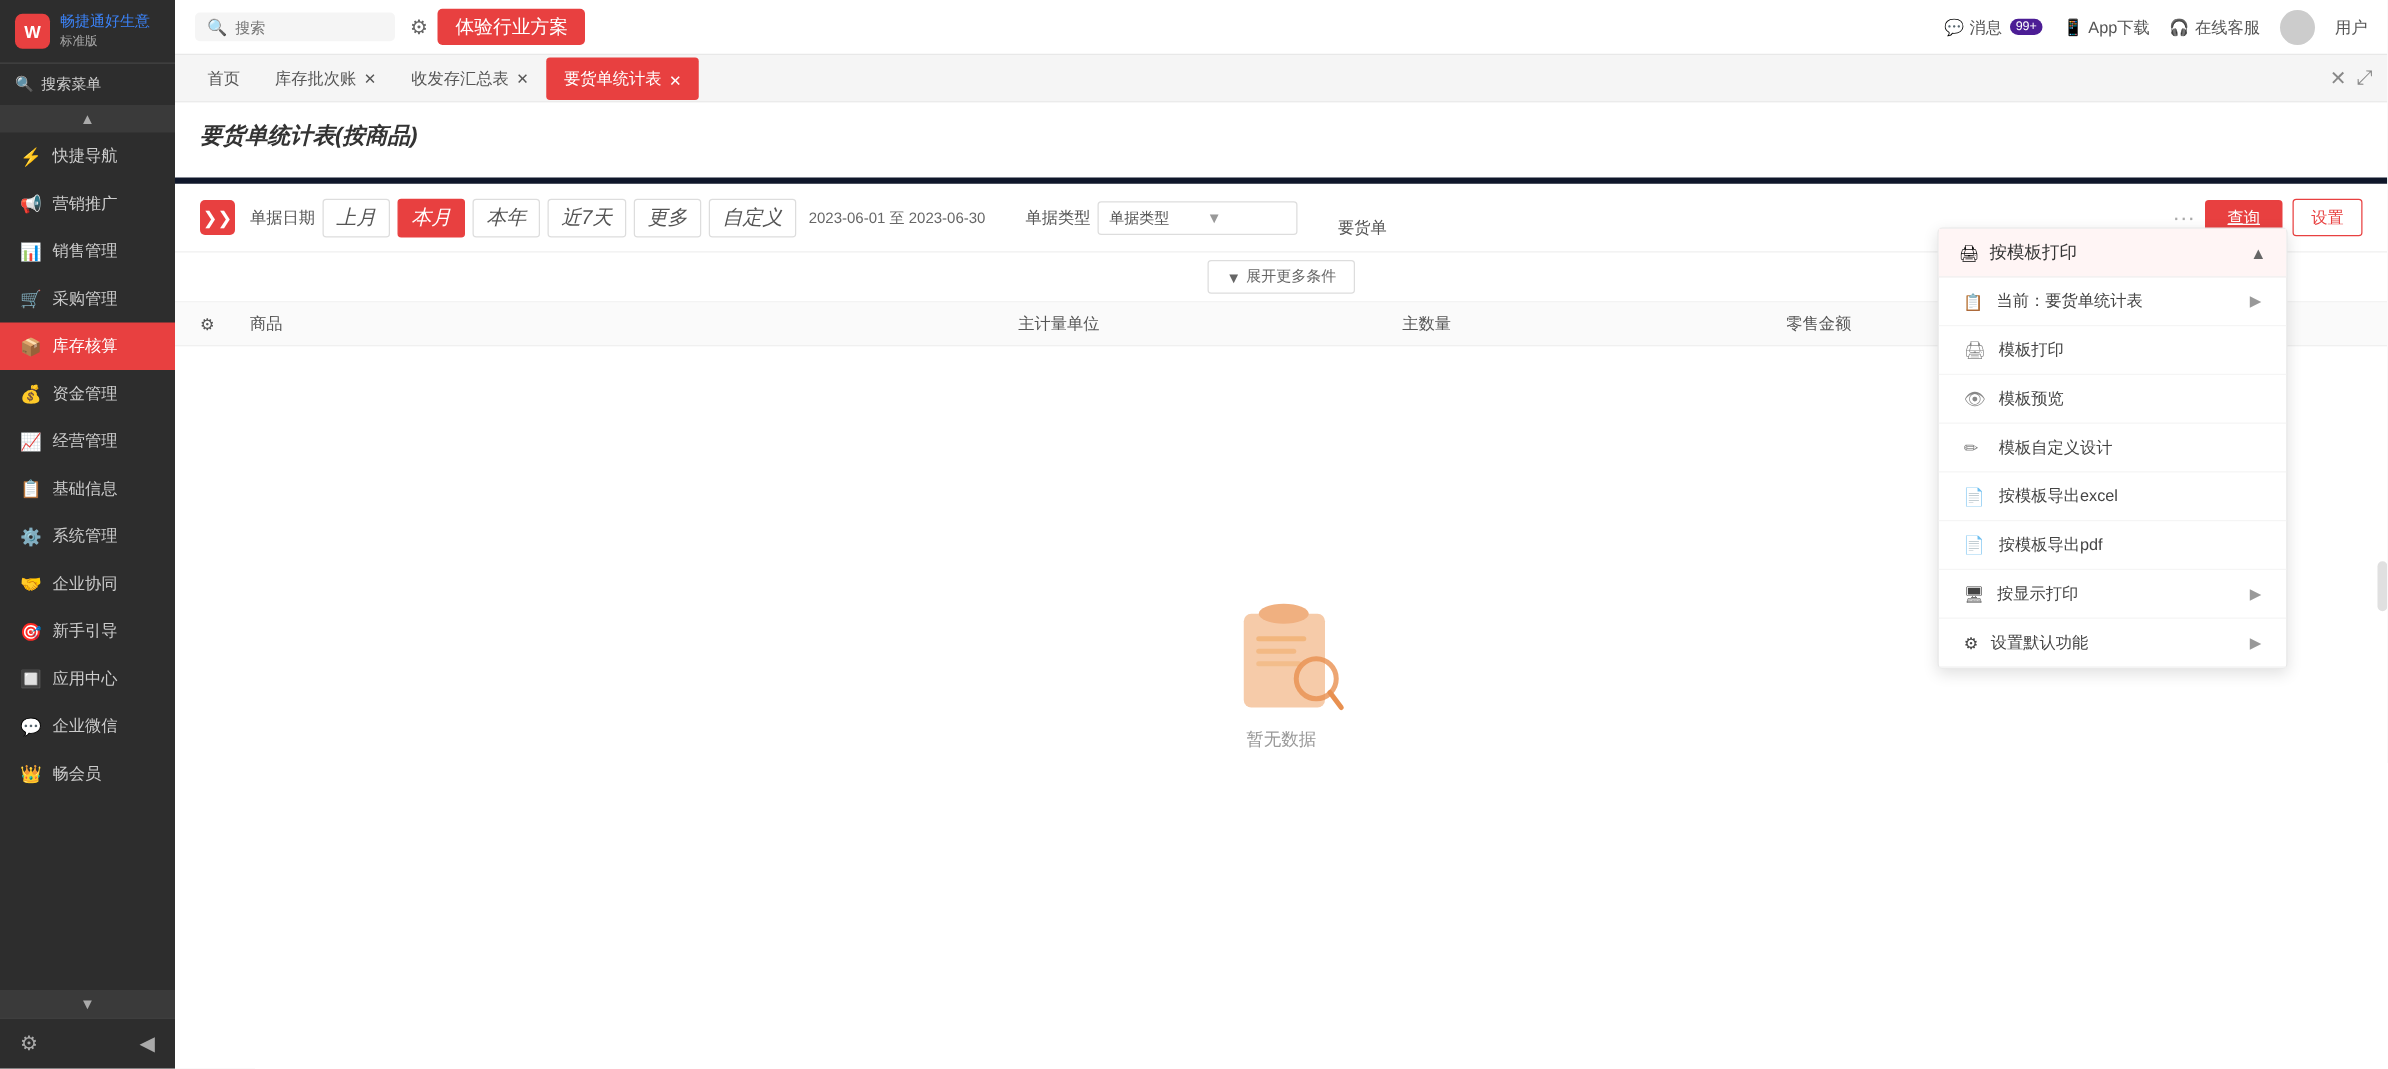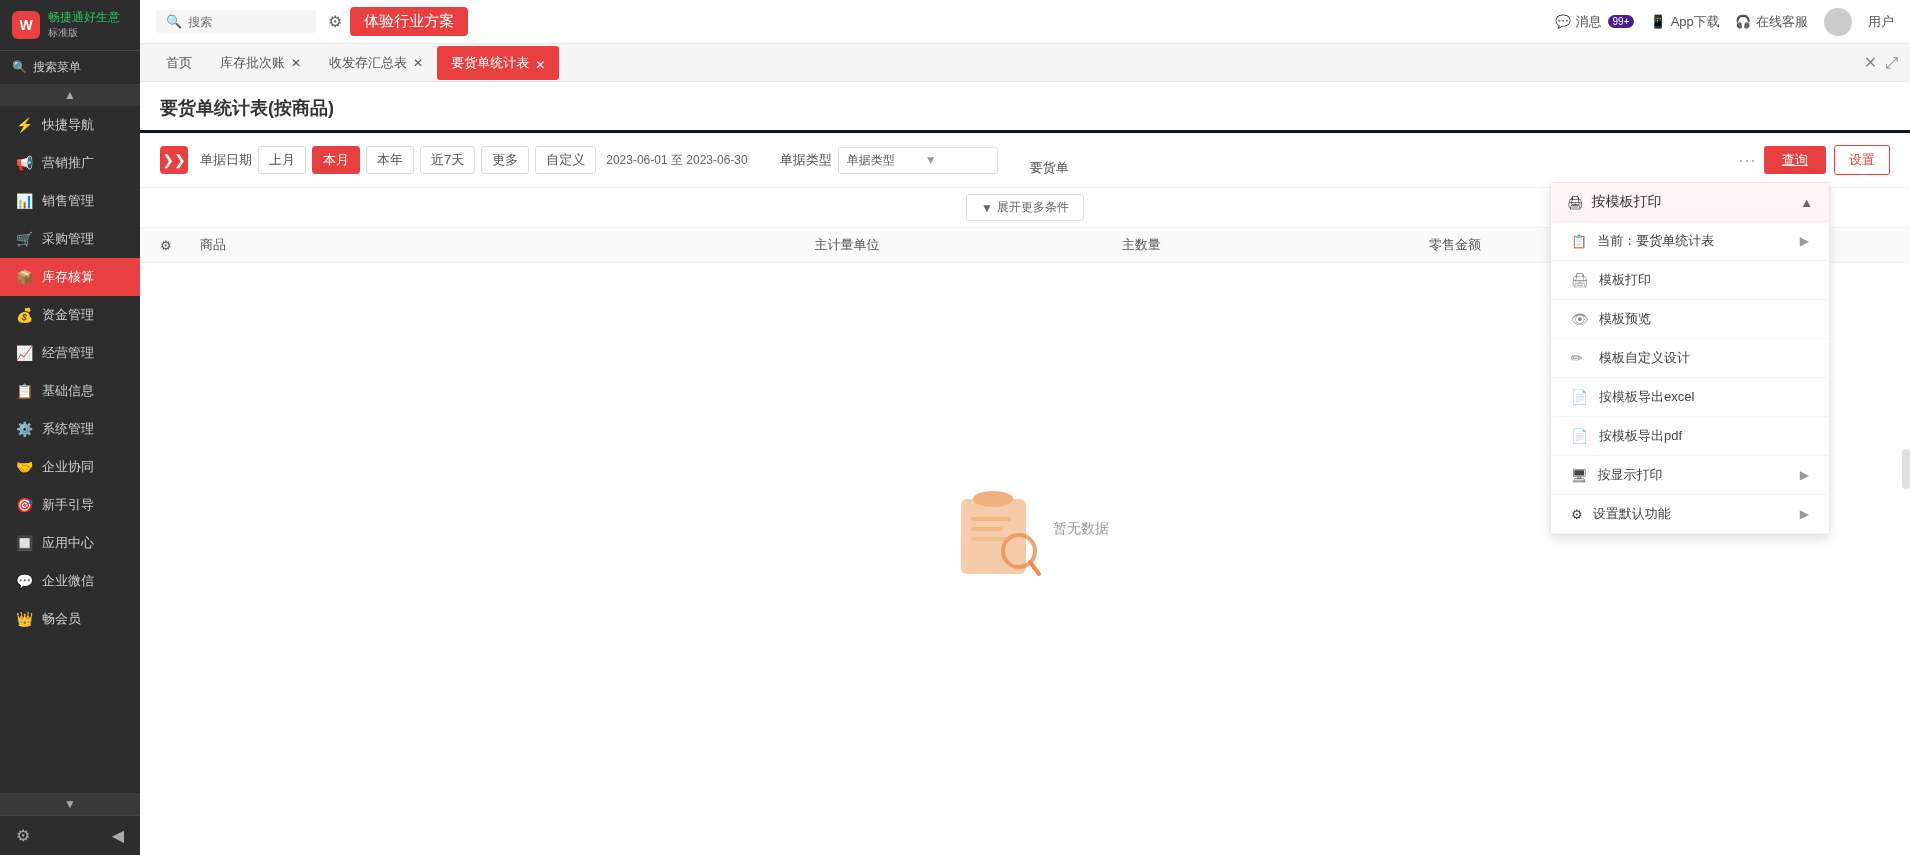--- a/index.html
+++ b/index.html
@@ -22,21 +22,21 @@
       border-bottom: 1px solid #444;
       gap: 8px;
     }
     .sidebar-logo-icon {
       width: 28px; height: 28px;
       background: #e84040;
       border-radius: 6px;
       display: flex; align-items: center; justify-content: center;
       color: white; font-size: 14px; font-weight: bold;
     }
-    .sidebar-logo-text { font-size: 12px; color: #22c55e; line-height: 1.3; }
+    .sidebar-logo-text { font-size: 12px; color: #3b82f6; line-height: 1.3; }
     .sidebar-logo-sub { font-size: 10px; color: #aaa; }
 
     .sidebar-search {
       display: flex; align-items: center; gap: 6px;
       padding: 8px 12px;
       color: #ccc; font-size: 12px; cursor: pointer;
     }
 
     .sidebar-nav { flex: 1; overflow-y: auto; }
     .sidebar-nav::-webkit-scrollbar { width: 4px; }
@@ -141,22 +141,23 @@
 
     
     .content {
       flex: 1; background: #fff; overflow: hidden;
       display: flex; flex-direction: column;
       position: relative;
     }
 
     
     .page-header {
-      padding: 14px 20px 10px;
-      border-bottom: 3px solid #0f172a;
+      padding: 14px 20px 22px;
+      border-bottom: 5px solid #0f172a;
+      font-style: italic;
     }
     .page-title { font-size: 18px; font-weight: bold; color: #333; }
 
     
     .toolbar {
       display: flex; align-items: center;
       padding: 10px 20px; gap: 12px;
       border-bottom: 1px solid #f0f0f0;
       flex-wrap: wrap;
     }
@@ -165,21 +166,21 @@
       background: #e84040; color: #fff;
       border: none; border-radius: 4px;
       cursor: pointer; font-size: 14px;
       display: flex; align-items: center; justify-content: center;
     }
     .filter-group { display: flex; align-items: center; gap: 6px; }
     .filter-label { color: #555; font-size: 13px; }
     .date-btn {
       padding: 4px 10px; border: 1px solid #ddd;
       background: #fff; border-radius: 3px;
-      cursor: pointer; font-size: 13px; color: #555;
+      cursor: pointer; font-size: 16px; color: #555; font-style: italic;
     }
     .date-btn.active { background: #e84040; color: #fff; border-color: #e84040; }
     .date-range { font-size: 12px; color: #666; margin-left: 4px; }
     .filter-select {
       display: flex; align-items: center;
       border: 1px solid #ddd; border-radius: 3px;
       padding: 4px 8px; background: #fff; cursor: pointer;
       gap: 30px; font-size: 12px; color: #555; min-width: 160px;
     }
     .filter-select-arrow { color: #999; }
@@ -217,21 +218,21 @@
     }
     .table-col { font-size: 13px; color: #555; font-weight: 500; }
     .col-settings { width: 40px; }
     .col-product { flex: 2; }
     .col-unit { flex: 1; }
     .col-qty { flex: 1; }
     .col-amount { flex: 1.5; }
 
     
     .empty-state {
-      flex: 1; display: flex; flex-direction: row;
+      flex: 1; display: flex; flex-direction: column;
       align-items: center; justify-content: center; gap: 12px;
       padding-bottom: 60px;
     }
     .empty-icon {
       width: 100px; height: 100px;
       position: relative;
     }
     .empty-text { font-size: 14px; color: #999; }
 
     

